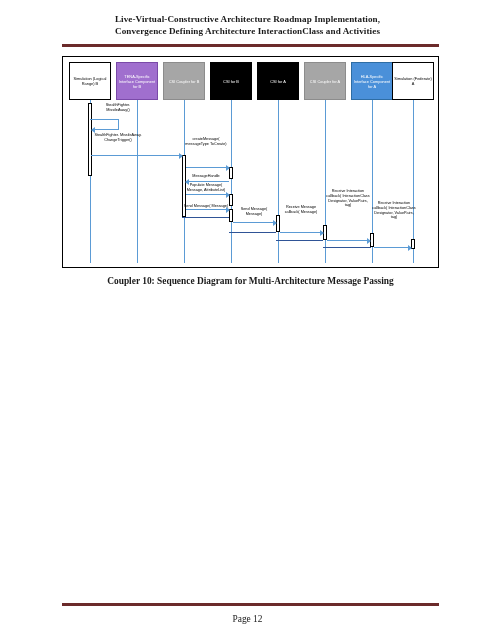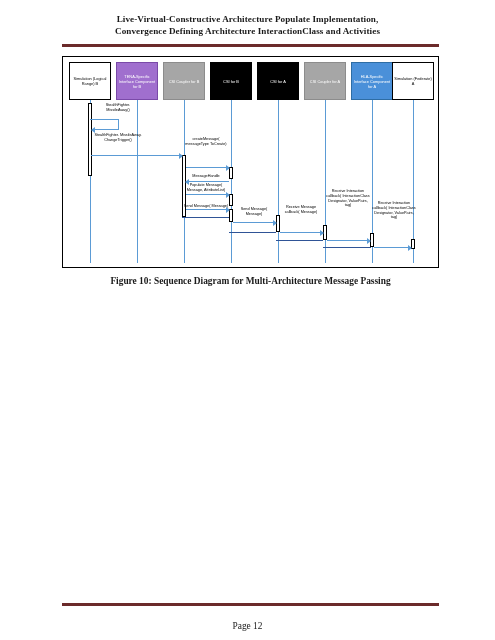--- a/index.html
+++ b/index.html
@@ -116,35 +116,35 @@
     font-size:9.4px;
     color:#1a1a1a;
   }
 
   
   .footer-rule{
     position:absolute;left:62px;right:56px;bottom:34px;
     height:2.6px;background:#6b2a2a;
   }
   .footer-text{
-    position:absolute;left:0;right:0;bottom:9px;
+    position:absolute;left:0;right:0;bottom:16px;
     text-align:center;
     font-family:"Liberation Serif", serif;
     font-size:9.4px;
     color:#1a1a1a;
     margin-top:39px;
   }
 </style>
 </head>
 <body>
 
 <div class="page">
 
   <div class="doc-header">
-    <div class="line">Live-Virtual-Constructive Architecture Populate Implementation,</div>
+    <div class="line">Live-Virtual-Constructive Architecture Roadmap Implementation,</div>
     <div class="line">Convergence Defining Architecture InteractionClass and Activities</div>
   </div>
   <div class="header-rule"></div>
 
   <div class="figure-frame">
     <div class="diagram">
 
       <div class="pbox white" style="left:6px;">
           <span>Simulation (Logical Range) B</span>
         </div>
@@ -246,18 +246,18 @@
       <div class="mlabel" style="left:119px; top:126px; width:48px;">Populate Message( Message, AttributeList)</div>
       <div class="mlabel" style="left:120px; top:147px; width:46px;">Send Message( Message)</div>
       <div class="mlabel" style="left:170px; top:150px; width:42px;">Send Message( Message)</div>
       <div class="mlabel" style="left:216px; top:148px; width:44px;">Receive Message callback( Message)</div>
       <div class="mlabel" style="left:262px; top:132px; width:46px;">Receive Interaction callback( InteractionClass Designator, ValuePairs, tag)</div>
       <div class="mlabel" style="left:308px; top:144px; width:46px;">Receive Interaction callback( InteractionClass Designator, ValuePairs, tag)</div>
 
     </div>
   </div>
 
-  <div class="caption">Figure 10:  Sequence Diagram for Multi-Architecture Message Passing</div>
+  <div class="caption">Coupler 10:  Sequence Diagram for Multi-Architecture Message Passing</div>
 
   <div class="footer-rule"></div>
   <div class="footer-text">Page 12</div>
 
 </div>
 
 </body></html>

